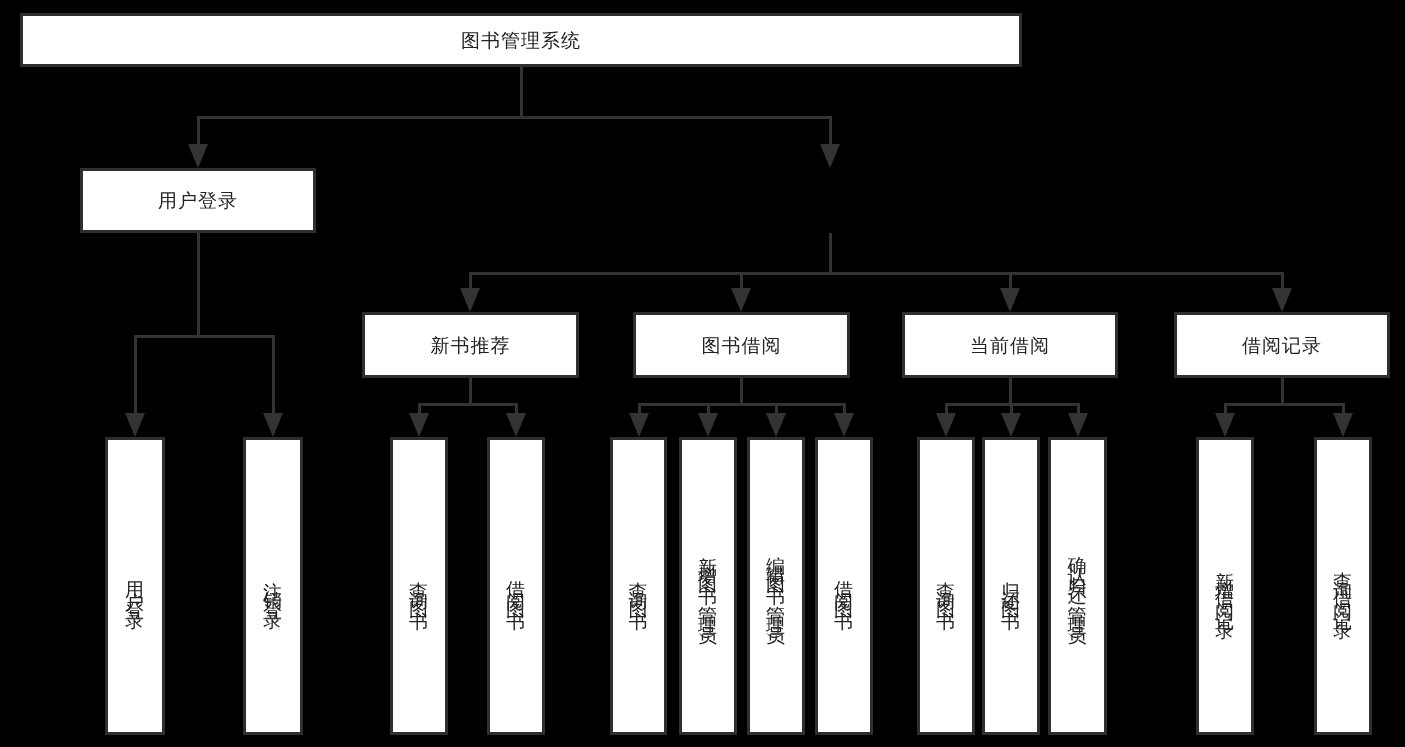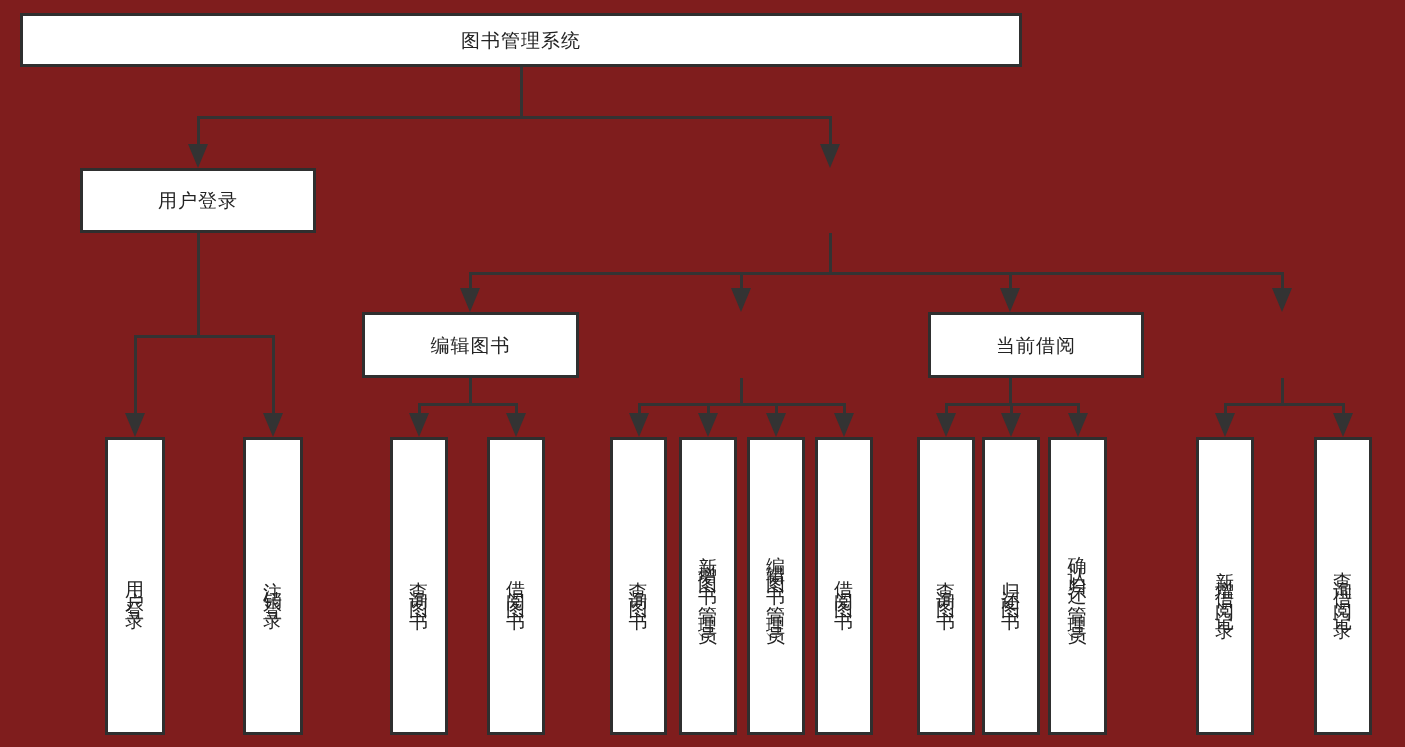--- a/index.html
+++ b/index.html
@@ -1,19 +1,19 @@
 <!DOCTYPE html>
 <html><head>
 <meta charset="utf-8">
 <style>
   html,body { margin:0; padding:0; background:#ffffff; }
   .stage {
     position:relative;
     width:1405px; height:747px;
-    background:#7f1d1d;
+    background:#000000;
     font-family:"Liberation Sans","DejaVu Sans",sans-serif;
     overflow:hidden;
   }
   .box {
     position:absolute;
     box-sizing:border-box;
     border:3px solid #2f2f2f;
     background:#ffffff;
     display:flex;
     align-items:center;
@@ -60,24 +60,30 @@
 
   <div class="box h" style="left:20px;top:13px;width:1002px;height:54px">
     <span>图书管理系统</span>
   </div>
 
   <div class="box h" style="left:80px;top:168px;width:236px;height:65px">
     <span>用户登录</span>
   </div>
 
   <div class="box h" style="left:362px;top:312px;width:217px;height:66px">
-    <span>编辑图书</span>
+    <span>新书推荐</span>
   </div>
-  <div class="box h" style="left:928px;top:312px;width:216px;height:66px">
+  <div class="box h" style="left:633px;top:312px;width:217px;height:66px">
+    <span>图书借阅</span>
+  </div>
+  <div class="box h" style="left:902px;top:312px;width:216px;height:66px">
     <span>当前借阅</span>
+  </div>
+  <div class="box h" style="left:1174px;top:312px;width:216px;height:66px">
+    <span>借阅记录</span>
   </div>
 
   <div class="box v" style="left:105px;top:437px;width:60px;height:298px">
     <span>用户登录</span>
   </div>
   <div class="box v" style="left:243px;top:437px;width:60px;height:298px">
     <span>注销登录</span>
   </div>
 
   <div class="box v" style="left:390px;top:437px;width:58px;height:298px">

